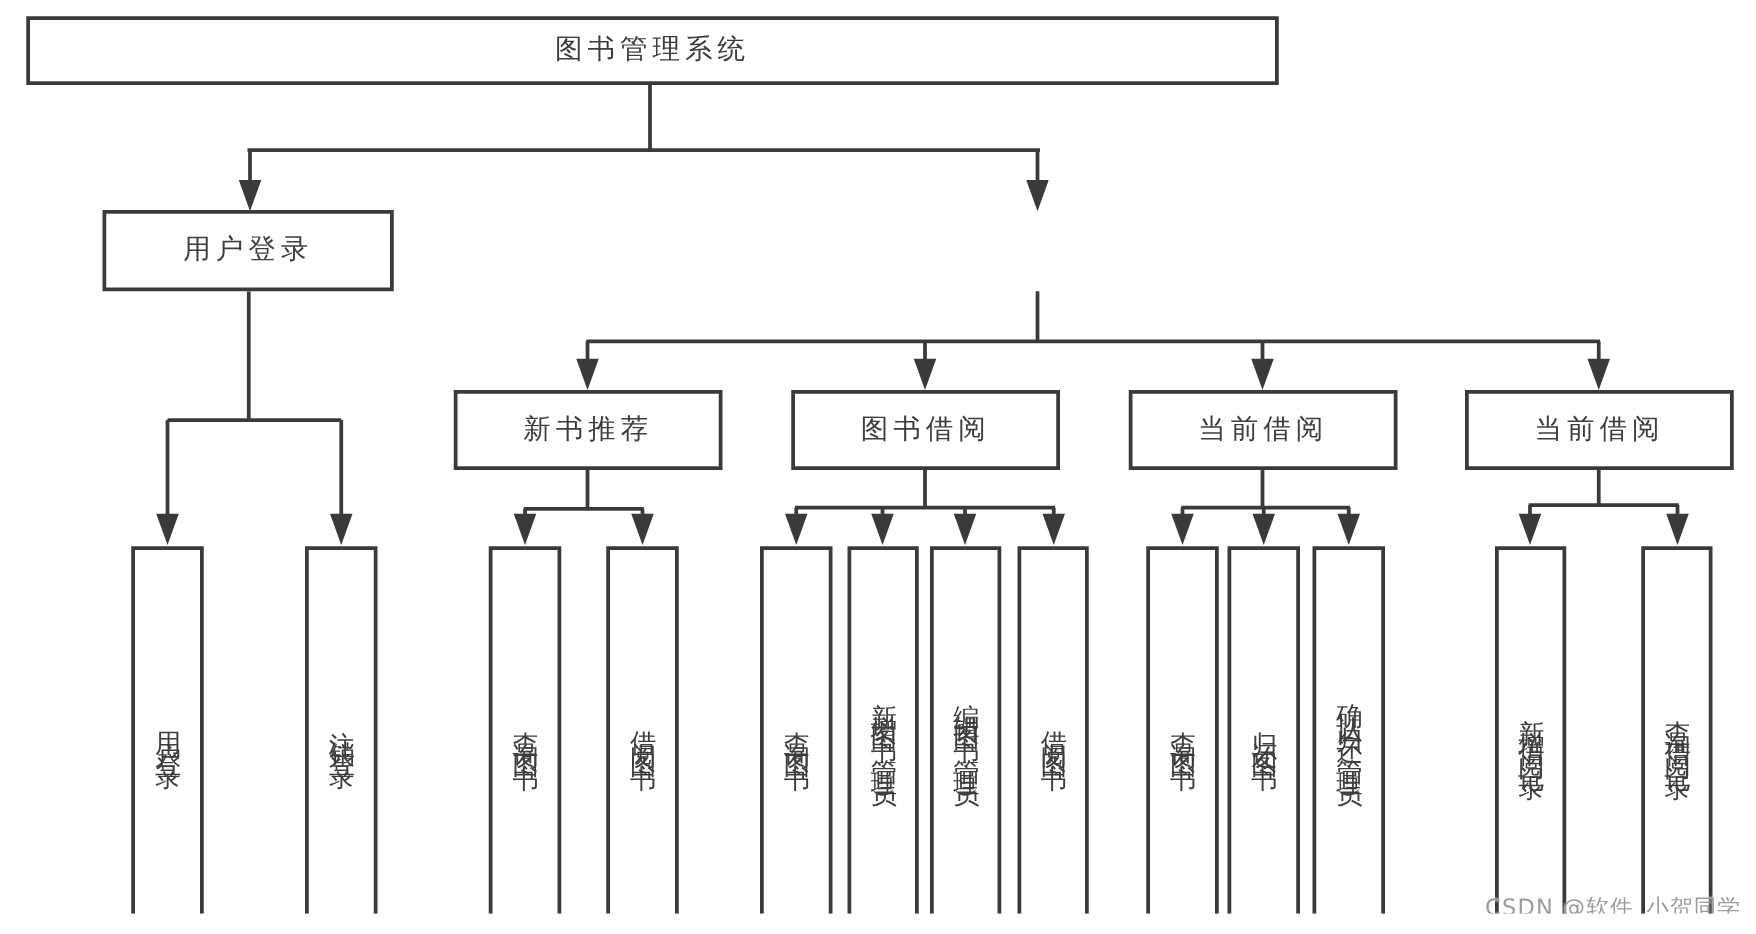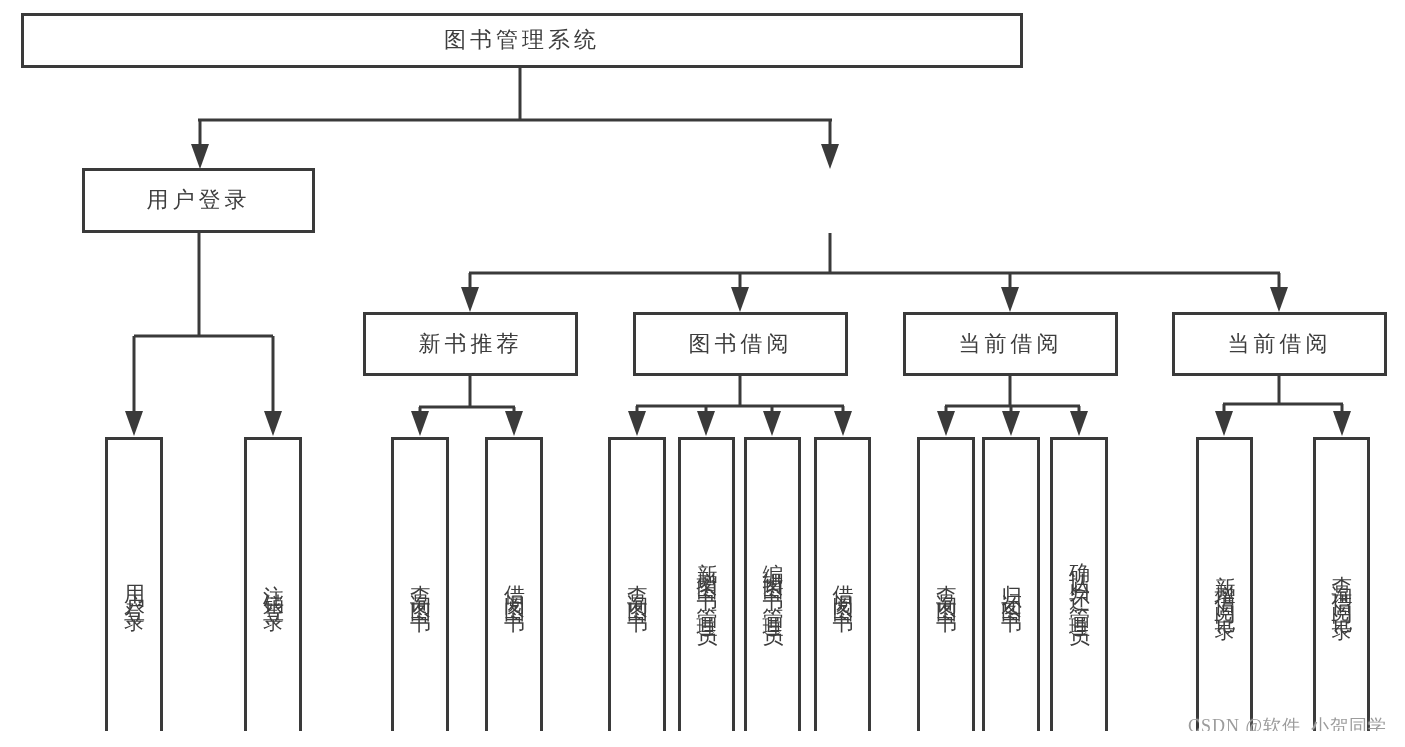--- a/index.html
+++ b/index.html
@@ -12,21 +12,21 @@
     position:absolute;box-sizing:border-box;border:3px solid #3a3a3a;background:#ffffff;
     display:flex;align-items:center;justify-content:center;z-index:2;
     font-size:22px;letter-spacing:4px;white-space:nowrap;line-height:1.2;
   }
   .vnode{
     writing-mode:vertical-rl;
     font-size:21px;letter-spacing:9px;line-height:1;white-space:normal;
   }
   .watermark{
     position:absolute;z-index:5;color:#9c9c9c;font-size:18px;letter-spacing:1px;
-    white-space:nowrap;text-shadow:0 0 2px #ffffff;font-family:Liberation Serif, serif;
+    white-space:nowrap;text-shadow:0 0 2px #ffffff;
   }
 </style>
 </head>
 <body>
 
 <div class="canvas">
 
   <svg class="connectors" width="1405" height="747" viewBox="0 0 1405 747">
       <line x1="520" y1="68" x2="520" y2="120" stroke="#3a3a3a" stroke-width="3"></line>
       <line x1="198" y1="120" x2="832" y2="120" stroke="#3a3a3a" stroke-width="3"></line>

